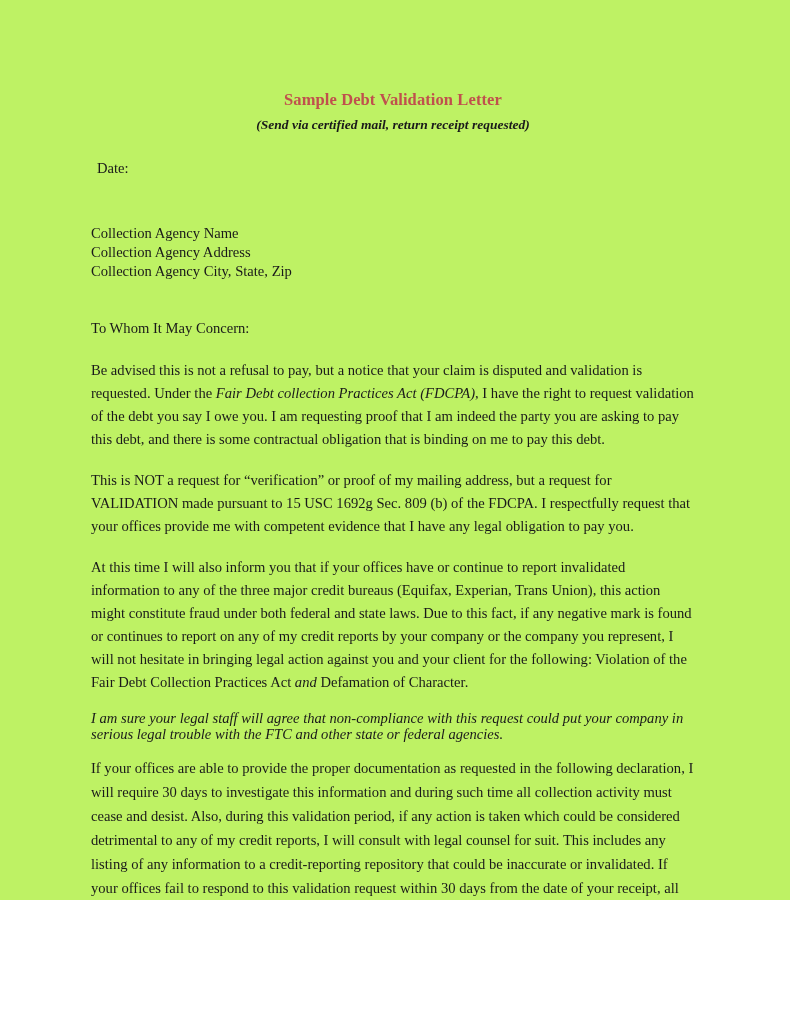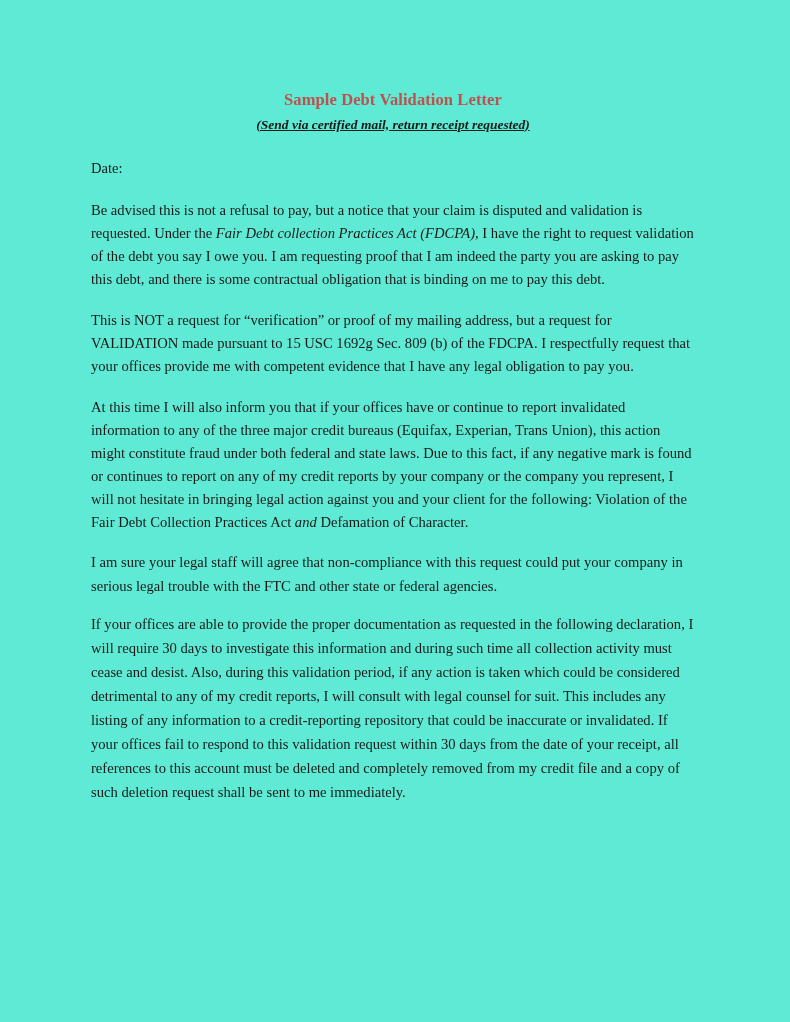--- a/index.html
+++ b/index.html
@@ -9,22 +9,22 @@
     background: #ffffff;
   }
   body {
     font-family: "Liberation Serif", "DejaVu Serif", serif;
     color: #1a1a1a;
     -webkit-font-smoothing: antialiased;
   }
   .page {
     position: relative;
     width: 790px;
-    height: 1022px;
-    background: #5eead4;
+    height: 900px;
+    background: #bef264;
     overflow: hidden;
     box-sizing: border-box;
   }
   .content {
     position: absolute;
     left: 91px;
     top: 0;
     width: 604px;
   }
 
@@ -41,67 +41,74 @@
   }
   .doc-subtitle {
     margin: 0;
     padding-top: 6px;
     text-align: center;
     font-size: 13.5px;
     font-weight: bold;
     font-style: italic;
     line-height: 1.25;
     color: #1a1a1a;
-    text-decoration: underline;
   }
 
   
   .block {
     font-size: 14.6px;
     line-height: 18.8px;
     text-align: left;
   }
   .line { display: block; white-space: pre-wrap; }
 
-  .date-block      { padding-top: 25px; }
+  .date-block      { padding-top: 25px; margin-left: 6px; }
   .sender-block    { padding-top: 45px; }
   .recipient-block { padding-top: 47px; }
   .re-block        { padding-top: 24px; }
   .salutation      { padding-top: 38px; }
 
   .para {
     font-size: 14.6px;
     line-height: 23px;
     margin: 0;
     padding-top: 18px;
     text-align: left;
   }
   .para-1 { padding-top: 22px; }
-  .para-loose { line-height: 24px; padding-top: 16px; }
+  .para-loose { line-height: 16px; padding-top: 16px; font-style: italic; }
   .para-last  { line-height: 24px; padding-top: 14px; }
 
   em.it { font-style: italic; }
 </style>
 </head>
 <body>
 
 <div class="page">
   <div class="content">
 
     <h1 class="doc-title">Sample Debt Validation Letter</h1>
 
     <div class="doc-subtitle">(Send via certified mail, return receipt requested)</div>
 
     <div class="block date-block">
       <span class="line">Date:</span>
     </div>
 
 
+    <div class="block recipient-block">
+      <span class="line">Collection Agency Name</span>
+      <span class="line">Collection Agency Address</span>
+      <span class="line">Collection Agency City, State, Zip</span>
+    </div>
 
 
+    <div class="block salutation">
+      <span class="line">To Whom It May Concern:</span>
+    </div>
 
     <p class="para para-1"><span>Be advised this is not a refusal to pay, but a notice that your claim is disputed and validation is requested. Under the </span><em class="it">Fair Debt collection Practices Act (FDCPA)</em><span>, I have the right to request validation of the debt you say I owe you. I am requesting proof that I am indeed the party you are asking to pay this debt, and there is some contractual obligation that is binding on me to pay this debt.</span></p>
 
     <p class="para"><span>This is NOT a request for “verification” or proof of my mailing address, but a request for VALIDATION made pursuant to 15 USC 1692g Sec. 809 (b) of the FDCPA. I respectfully request that your offices provide me with competent evidence that I have any legal obligation to pay you.</span></p>
 
     <p class="para"><span>At this time I will also inform you that if your offices have or continue to report invalidated information to any of the three major credit bureaus (Equifax, Experian, Trans Union), this action might constitute fraud under both federal and state laws. Due to this fact, if any negative mark is found or continues to report on any of my credit reports by your company or the company you represent, I will not hesitate in bringing legal action against you and your client for the following: Violation of the Fair Debt Collection Practices Act </span><em class="it">and</em><span> Defamation of Character.</span></p>
 
     <p class="para para-loose"><span>I am sure your legal staff will agree that non-compliance with this request could put your company in serious legal trouble with the FTC and other state or federal agencies.</span></p>
 
     <p class="para para-last"><span>If your offices are able to provide the proper documentation as requested in the following declaration, I will require 30 days to investigate this information and during such time all collection activity must cease and desist. Also, during this validation period, if any action is taken which could be considered detrimental to any of my credit reports, I will consult with legal counsel for suit. This includes any listing of any information to a credit-reporting repository that could be inaccurate or invalidated. If your offices fail to respond to this validation request within 30 days from the date of your receipt, all references to this account must be deleted and completely removed from my credit file and a copy of such deletion request shall be sent to me immediately.</span></p>

